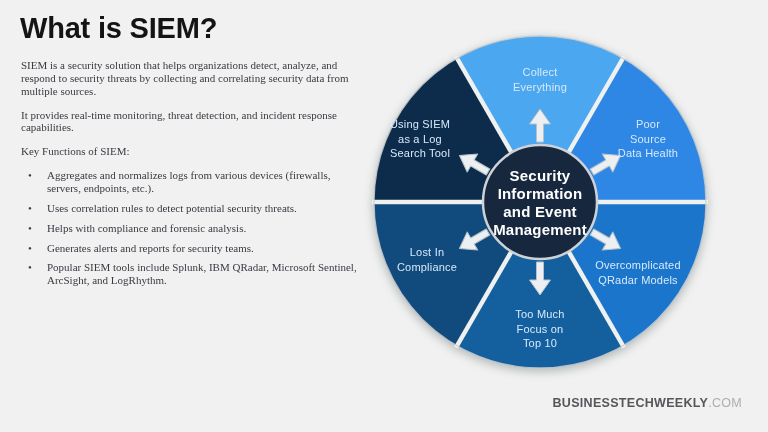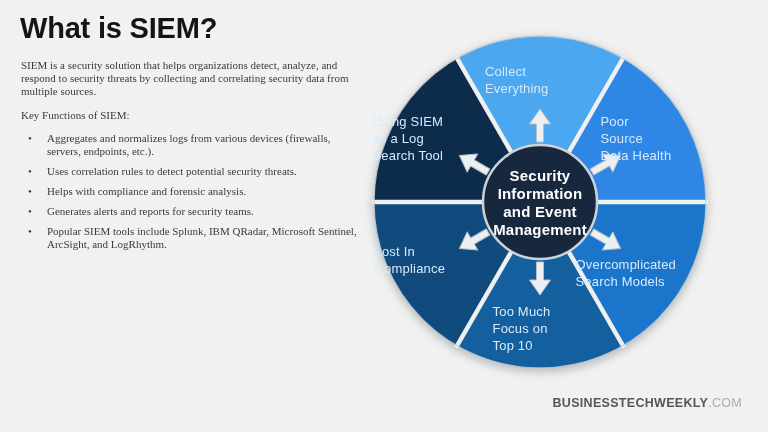--- a/index.html
+++ b/index.html
@@ -15,42 +15,43 @@
               font-size:11px; line-height:1.17; color:#3a3a43;font-family:Liberation Serif, serif; }
   .text-col p { margin:0 0 11px 0; }
   .list-heading { margin:0 0 9px 0; }
   ul.key-list { list-style:none; margin:0; padding:0; }
   ul.key-list li { position:relative; padding-left:26px; margin-bottom:7px; }
   ul.key-list li::before { content:"\2022"; position:absolute; left:7px; top:0; color:#3a3a43; }
 
   
   .diagram { position:absolute; left:368px; top:30px; width:344px; height:344px; }
   .diagram svg { filter:drop-shadow(0 3px 5px rgba(40,50,60,0.30)); }
-  .seg-label { position:absolute; transform:translate(-50%,-50%); 
-               font-size:13px; line-height:1.32; color:#d7e9fb; letter-spacing:0.2px;
+  .seg-label { position:absolute; transform:translate(-50%,-50%); text-align:center;
+               font-size:11px; line-height:1.32; color:#d7e9fb; letter-spacing:0.2px;
                white-space:pre-line; }
   .center-label { position:absolute; left:172px; top:173px; width:120px;
                   transform:translate(-50%,-50%); text-align:center;
                   font-size:15px; line-height:1.2; font-weight:700; color:#ffffff;
                   white-space:pre-line; letter-spacing:0.2px; }
 
   
   .footer { position:absolute; right:26px; top:396px; font-size:12.5px; letter-spacing:0.3px; }
   .footer .brand { font-weight:700; color:#55575b; }
   .footer .suffix { font-weight:400; color:#acaeb0; }
 </style>
 </head>
 <body>
 
 <div class="slide">
 
   <h1 class="title">What is SIEM?</h1>
 
   <div class="text-col">
     <p>SIEM is a security solution that helps organizations detect, analyze, and respond to security threats by collecting and correlating security data from multiple sources.</p>
+    <p>It provides real-time monitoring, threat detection, and incident response capabilities.</p>
     <p class="list-heading">Key Functions of SIEM:</p>
     <ul class="key-list">
       <li>Aggregates and normalizes logs from various devices (firewalls, servers, endpoints, etc.).</li>
       <li>Uses correlation rules to detect potential security threats.</li>
       <li>Helps with compliance and forensic analysis.</li>
       <li>Generates alerts and reports for security teams.</li>
       <li>Popular SIEM tools include Splunk, IBM QRadar, Microsoft Sentinel, ArcSight, and LogRhythm.</li>
     </ul>
   </div>
 
@@ -88,21 +89,21 @@
       <circle cx="172" cy="172" r="57" stroke-width="2.5" stroke="#cdd2d6" fill="#16273e"></circle>
     </svg>
 
     
     <div class="seg-label" style="left:172px; top:50px;  width:110px;">Collect
 Everything</div>
     <div class="seg-label" style="left:280px; top:109px; width:95px;">Poor
 Source
 Data Health</div>
     <div class="seg-label" style="left:270px; top:243px; width:125px;">Overcomplicated
-Search Models</div>
+QRadar Models</div>
     <div class="seg-label" style="left:172px; top:299px; width:95px;">Too Much
 Focus on
 Top 10</div>
     <div class="seg-label" style="left:52px;  top:109px; width:95px;">Using SIEM
 as a Log
 Search Tool</div>
     <div class="seg-label" style="left:59px;  top:230px; width:105px;">Lost In
 Compliance</div>
 
     

